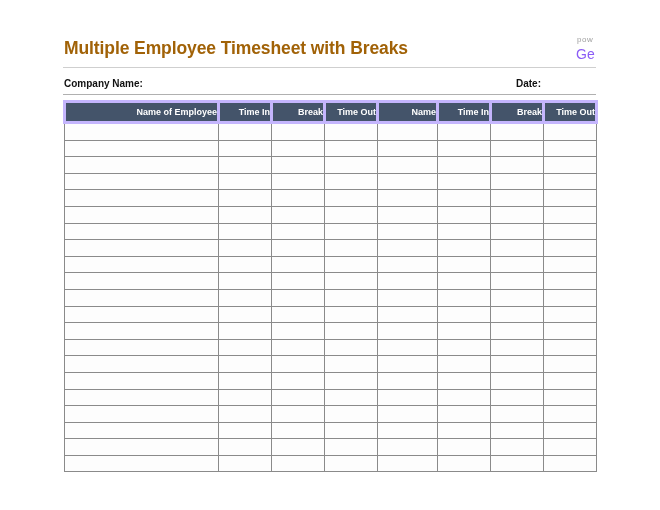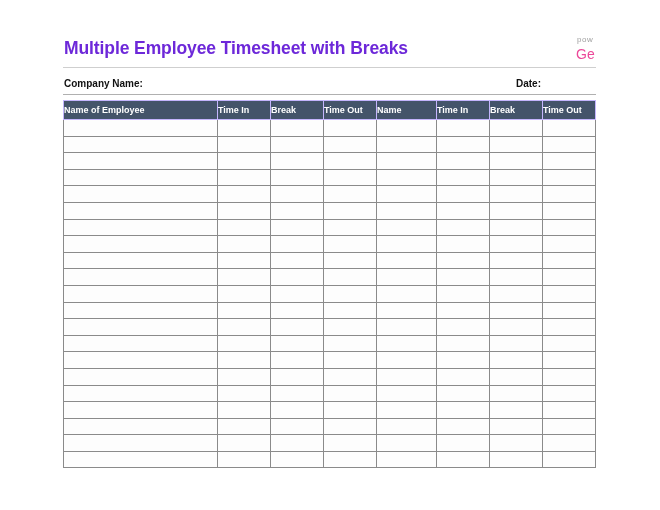--- a/index.html
+++ b/index.html
@@ -1,28 +1,28 @@
 <!DOCTYPE html>
 <html><head>
   <meta charset="utf-8">
   <style>
     html, body { margin:0; padding:0; }
     body { width:660px; height:510px; background:#ffffff; position:relative; overflow:hidden;
            font-family:"Liberation Sans", "DejaVu Sans", sans-serif; }
-    .title { position:absolute; left:64px; top:38px; font-size:17.5px; font-weight:bold; color:#6d28d9; letter-spacing:-0.1px; }
+    .title { position:absolute; left:64px; top:38px; font-size:17.5px; font-weight:bold; color:#a16207; letter-spacing:-0.1px; }
     .powered { position:absolute; left:577px; top:35px; font-size:8px; color:#a0a0a0; letter-spacing:0.5px; }
-    .brand { position:absolute; left:576px; top:46px; font-size:14px; color:#ec4899; }
+    .brand { position:absolute; left:576px; top:46px; font-size:14px; color:#8b5cf6; }
     .rule1 { position:absolute; left:63px; top:67px; width:533px; height:1px; background:#cfcfcf; }
     .label { position:absolute; top:78px; font-size:10px; font-weight:bold; color:#111; }
     .lbl-company { left:64px; }
     .lbl-date { left:516px; }
     .rule2 { position:absolute; left:63px; top:94px; width:533px; height:1px; background:#b0b0b0; }
     table.sheet { position:absolute; left:63px; top:100px; border-collapse:collapse; table-layout:fixed; }
     table.sheet th { background:#44546a; color:#ffffff; font-size:9px; font-weight:bold; height:18px; padding:0;
-                     border:1px solid #c4b5fd; text-align:left; }
+                     border:3px solid #c4b5fd; text-align:right; }
     table.sheet td { height:15.6px; padding:0; border:1px solid #8a8a8a; background:#fdfdfd; }
   </style>
 </head>
 <body>
 
 <div class="title">Multiple Employee Timesheet with Breaks</div>
 <div class="powered">pow</div>
 <div class="brand">Ge</div>
 <div class="rule1"></div>
 

